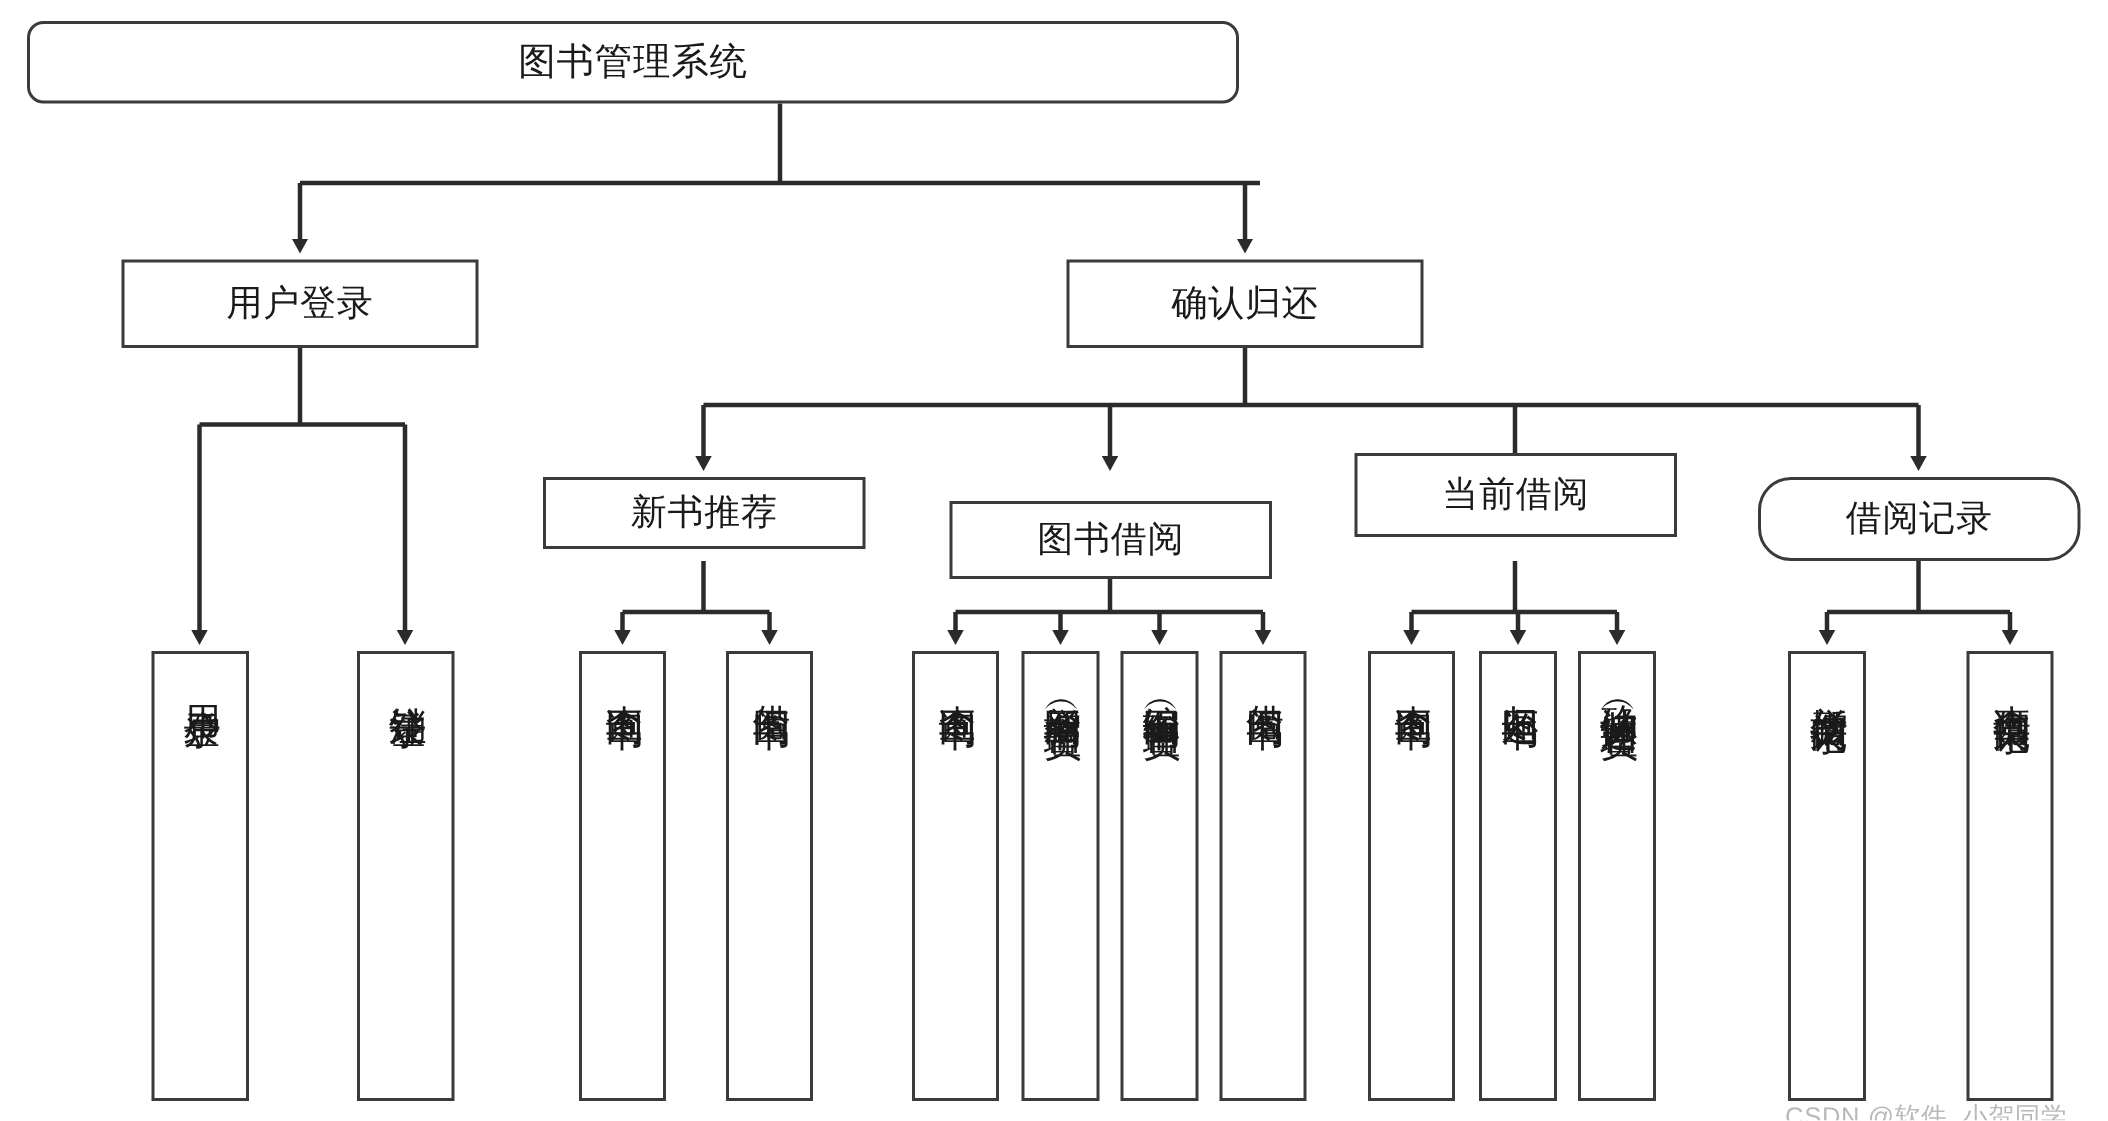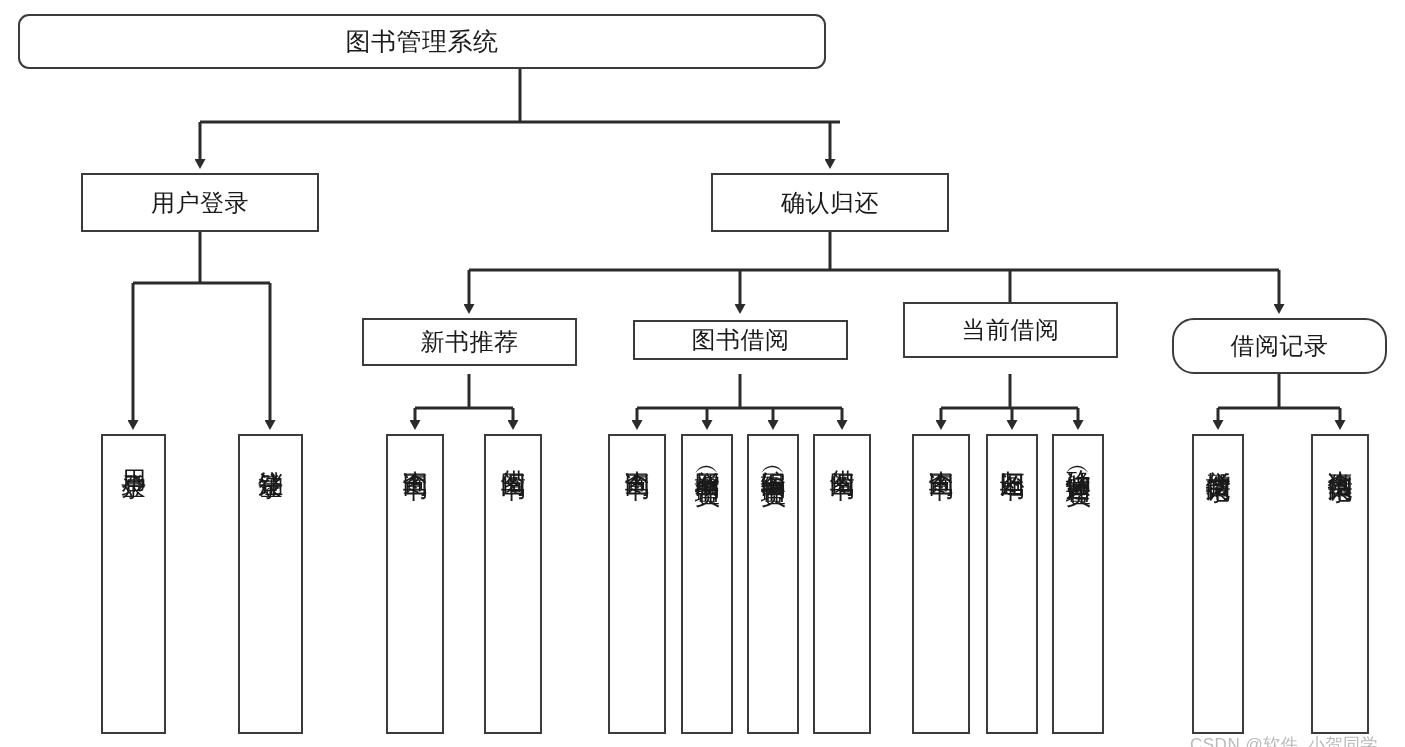--- a/index.html
+++ b/index.html
@@ -134,21 +134,21 @@
   <div class="node horiz" style="left:81px; top:173px; width:238px; height:59px;">
     <span class="label">用户登录</span>
   </div>
   <div class="node horiz" style="left:711px; top:173px; width:238px; height:59px;">
     <span class="label">确认归还</span>
   </div>
 
   <div class="node horiz" style="left:362px; top:318px; width:215px; height:48px;">
     <span class="label">新书推荐</span>
   </div>
-  <div class="node horiz" style="left:633px; top:320px; width:215px; height:40px;">
+  <div class="node horiz" style="left:633px; top:334px; width:215px; height:52px;">
     <span class="label">图书借阅</span>
   </div>
   <div class="node horiz" style="left:903px; top:302px; width:215px; height:56px;">
     <span class="label">当前借阅</span>
   </div>
   <div class="node horiz" style="left:1172px; top:318px; width:215px; height:56px;border-radius:22px;">
     <span class="label">借阅记录</span>
   </div>
 
   <div class="node vert" style="left:101px; top:434px; width:65px; height:300px;">

